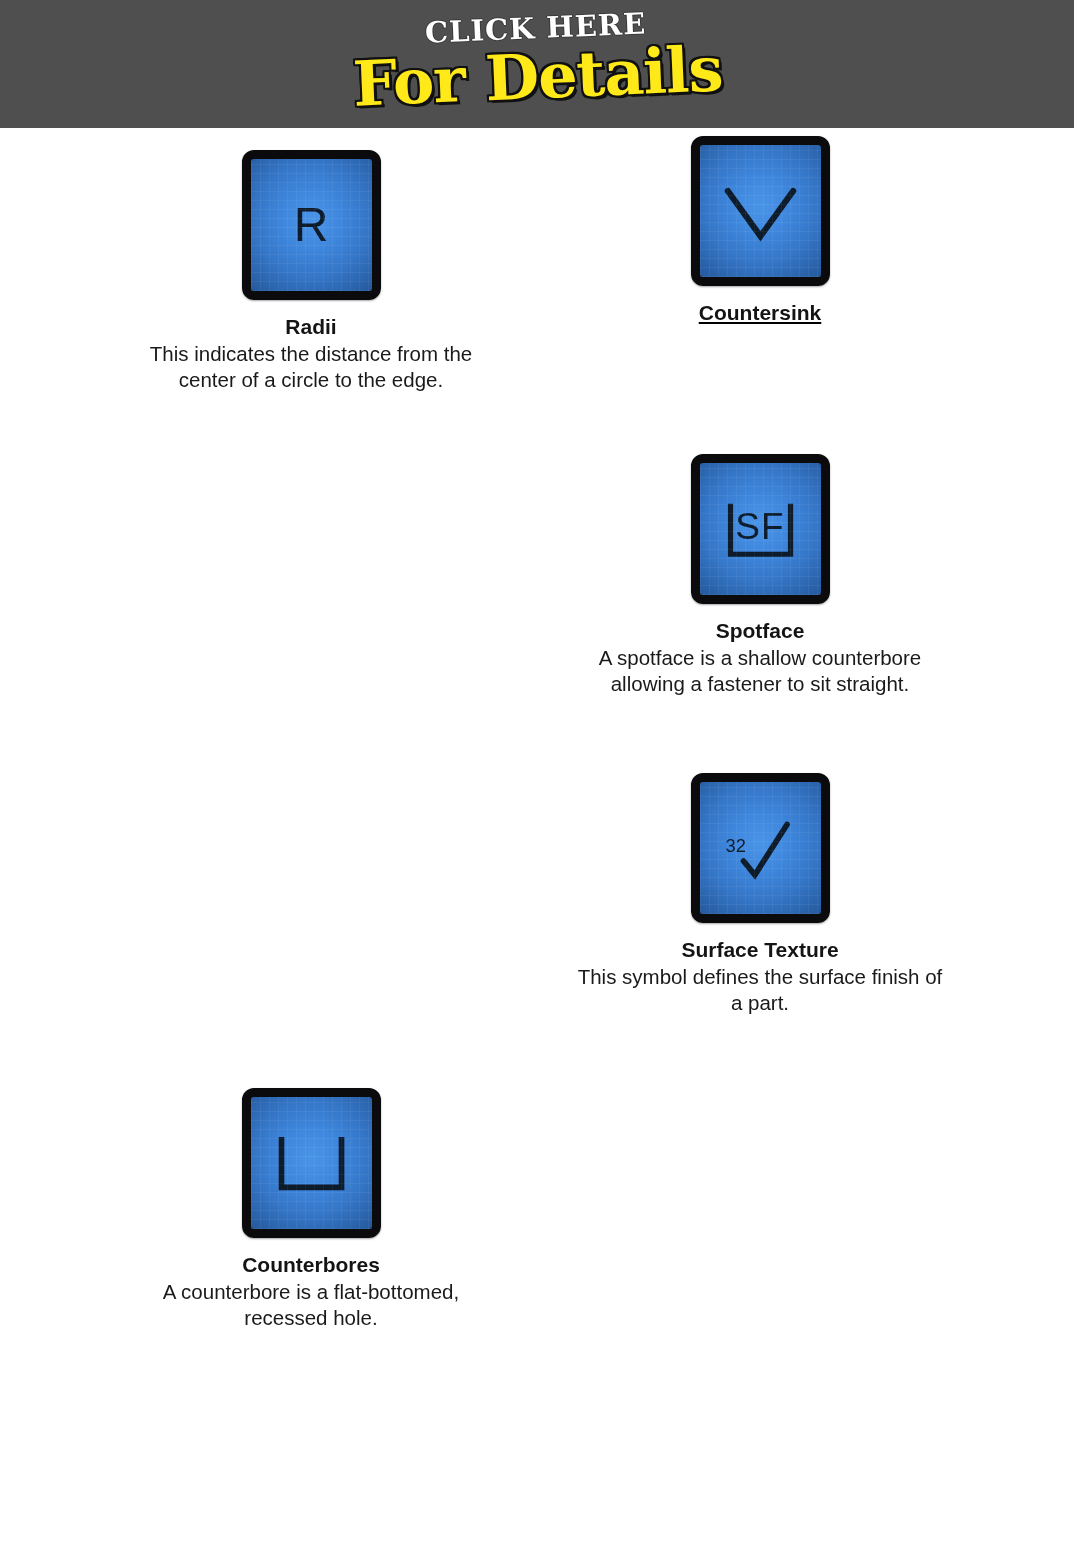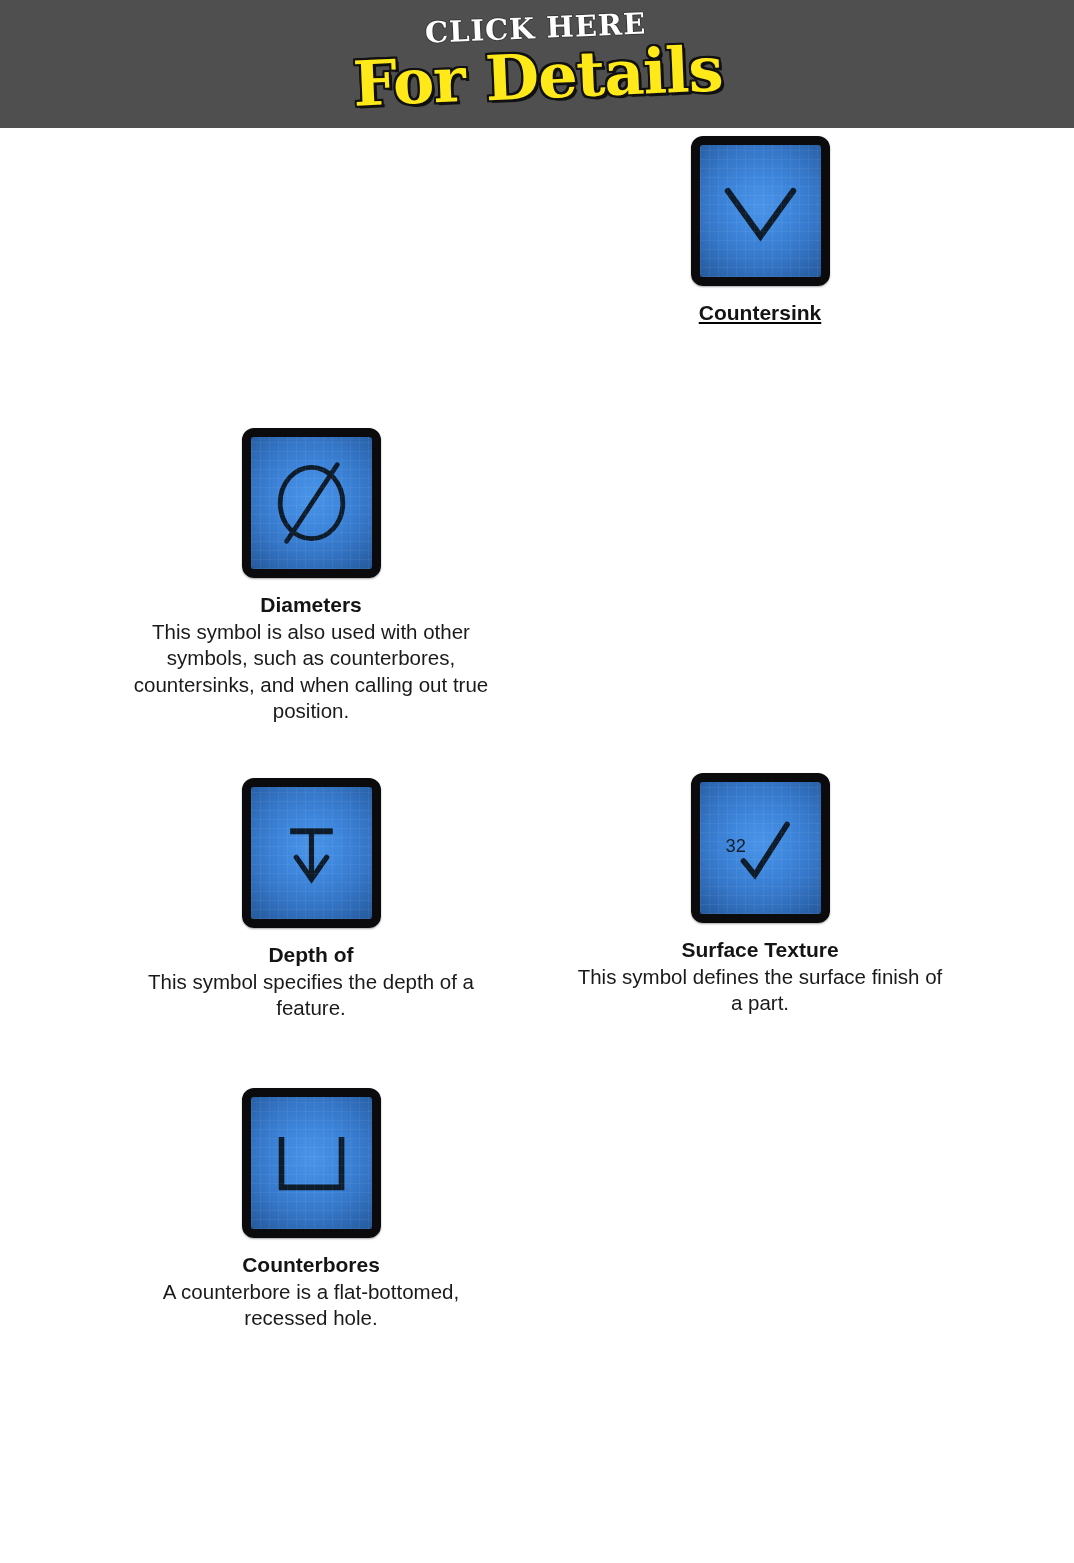--- a/index.html
+++ b/index.html
@@ -143,59 +143,55 @@
 
 <div class="ad-banner">
   <div class="ad-banner-inner">
     <span class="ad-line1">CLICK HERE</span>
     <span class="ad-line2">For Details</span>
   </div>
 </div>
 
 <div class="content">
 
+  <div class="card" style="left:74px; top:22px;">
+    <div class="tile">
+      <div class="glyph">R</div>
+    </div>
+    <div class="caption">
+      <p class="card-title">Radii</p>
+      <p class="card-desc">This indicates the distance from the center of a circle to the edge.</p>
+    </div>
+  </div>
 
   <div class="card" style="left:523px; top:8px;text-decoration:underline;">
     <div class="tile">
       <svg viewBox="0 0 139 150">
         <path d="M32 52 L69.5 104 L107 52" fill="none" stroke="#0d1b2a" stroke-width="7" stroke-linecap="round" stroke-linejoin="miter"></path>
       </svg>
     </div>
     <div class="caption">
       <p class="card-title">Countersink</p>
     </div>
   </div>
 
-  <div class="card" style="left:74px; top:300px;">
-    <div class="tile">
-      <svg viewBox="0 0 139 150">
-        <ellipse cx="69.5" cy="75" rx="36" ry="41" fill="none" stroke="#0d1b2a" stroke-width="5.5"></ellipse>
-        <line x1="41" y1="119" x2="99" y2="31" stroke="#0d1b2a" stroke-width="5.5" stroke-linecap="round"></line>
-      </svg>
-    </div>
-    <div class="caption">
-      <p class="card-title">Diameters</p>
-      <p class="card-desc">This symbol is also used with other symbols, such as counterbores, countersinks, and when calling out true position.</p>
-    </div>
-  </div>
-
-
-  <div class="card" style="left:74px; top:650px;">
-    <div class="tile">
-      <svg viewBox="0 0 139 150">
-        <line x1="45" y1="50" x2="94" y2="50" stroke="#0d1b2a" stroke-width="7" stroke-linecap="butt"></line>
-        <line x1="69.5" y1="50" x2="69.5" y2="103" stroke="#0d1b2a" stroke-width="6" stroke-linecap="butt"></line>
-        <path d="M52 80 L69.5 105 L87 80" fill="none" stroke="#0d1b2a" stroke-width="6" stroke-linecap="round" stroke-linejoin="miter"></path>
-      </svg>
-    </div>
-    <div class="caption">
-      <p class="card-title">Depth of</p>
-      <p class="card-desc">This symbol specifies the depth of a feature.</p>
-    </div>
-  </div>
+
+  <div class="card" style="left:523px; top:326px;">
+    <div class="tile">
+      <svg viewBox="0 0 139 150">
+        <path d="M35 46 L35 104 L104 104 L104 46" fill="none" stroke="#0d1b2a" stroke-width="6" stroke-linecap="butt" stroke-linejoin="miter"></path>
+      </svg>
+      <div class="glyph" style="font-size:37px; letter-spacing:1px; align-items:center; padding-bottom:6px;">SF</div>
+    </div>
+    <div class="caption">
+      <p class="card-title">Spotface</p>
+      <p class="card-desc">A spotface is a shallow counterbore allowing a fastener to sit straight.</p>
+    </div>
+  </div>
+
 
   <div class="card" style="left:523px; top:645px;">
     <div class="tile">
       <svg viewBox="0 0 139 150">
         <path d="M50 90 L63 106 L100 48" fill="none" stroke="#0d1b2a" stroke-width="6.5" stroke-linecap="round" stroke-linejoin="miter"></path>
         <text x="41" y="80" font-family="Liberation Sans, sans-serif" font-size="21" fill="#0d1b2a" text-anchor="middle">32</text>
       </svg>
     </div>
     <div class="caption">
       <p class="card-title">Surface Texture</p>

